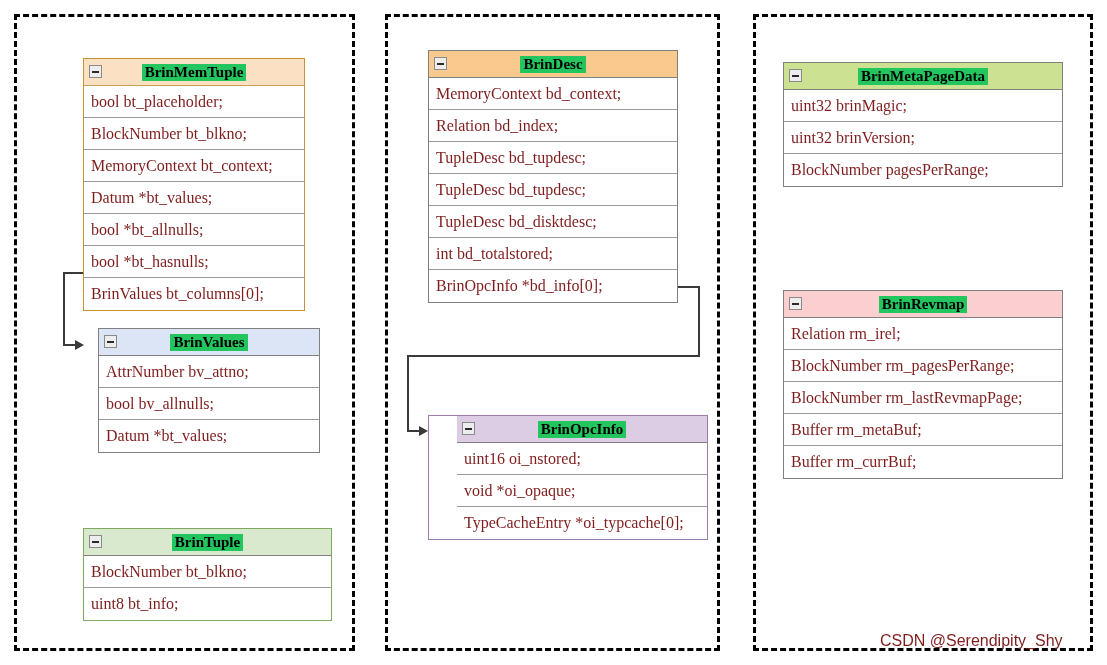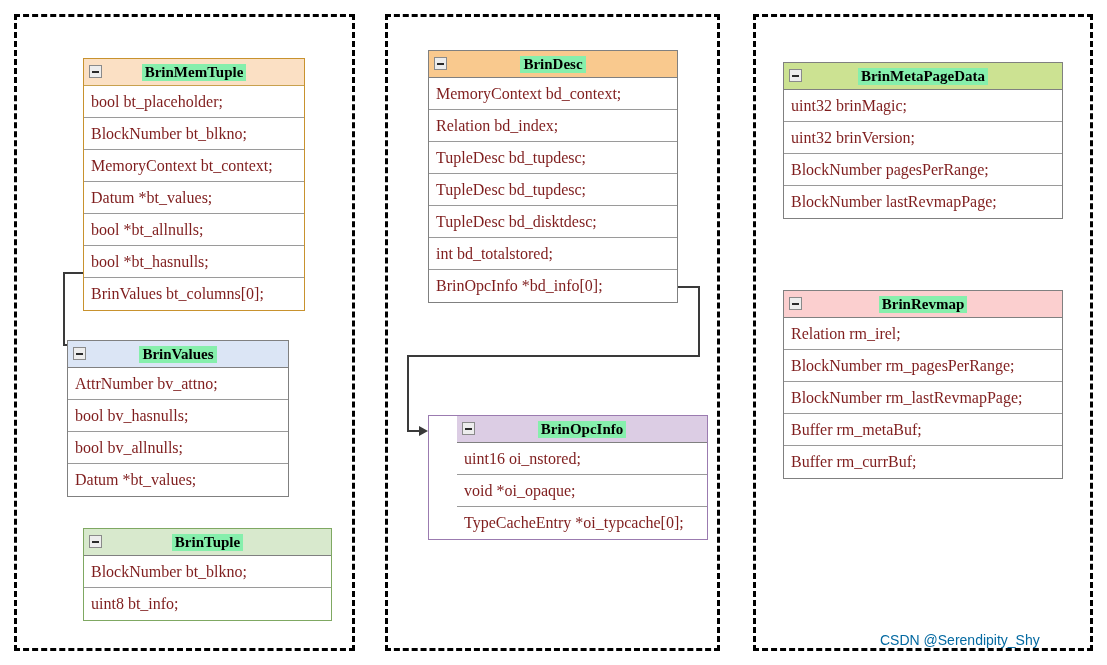--- a/index.html
+++ b/index.html
@@ -38,21 +38,21 @@
     line-height: 27px;
     text-align: center;
     font-weight: bold;
     font-size: 15px;
     color: #000000;
     box-sizing: border-box;
     border-bottom: 1px solid #808080;
   }
   .uml-title {
     display: inline-block;
-    background: #86efac;
+    background: #22c55e;
     padding: 0 3px;
     line-height: 17px;
   }
   .collapse-box {
     position: absolute;
     left: 5px;
     top: 6px;
     width: 13px;
     height: 13px;
     box-sizing: border-box;
@@ -108,22 +108,22 @@
     height: 0;
     border-top: 5px solid transparent;
     border-bottom: 5px solid transparent;
     border-left: 9px solid #3a3a3a;
   }
 
   
   .watermark {
     position: absolute;
     font-family: "Liberation Sans", sans-serif;
-    font-size: 14px;
-    color: #0369a1;
+    font-size: 16px;
+    color: #7f1d1d;
     white-space: nowrap;
   }
 </style>
 </head>
 <body>
 
 <div id="canvas">
 
   <div class="panel" style="left:14px; top:14px; width:341px; height:637px;"></div>
   <div class="panel" style="left:385px; top:14px; width:335px; height:637px;"></div>
@@ -148,27 +148,26 @@
     </div>
     <div class="uml-row">bool bt_placeholder;</div>
     <div class="uml-row">BlockNumber bt_blkno;</div>
     <div class="uml-row">MemoryContext bt_context;</div>
     <div class="uml-row">Datum *bt_values;</div>
     <div class="uml-row">bool *bt_allnulls;</div>
     <div class="uml-row">bool *bt_hasnulls;</div>
     <div class="uml-row">BrinValues bt_columns[0];</div>
   </div>
 
-  <div class="uml" style="left:67px; top:328px; width:222px;margin-top:12px;">
+  <div class="uml" style="left:98px; top:328px; width:222px;">
     <div class="uml-header hdr-blue">
       <span class="collapse-box"></span>
       <span class="uml-title">BrinValues</span>
     </div>
     <div class="uml-row">AttrNumber bv_attno;</div>
-    <div class="uml-row">bool bv_hasnulls;</div>
     <div class="uml-row">bool bv_allnulls;</div>
     <div class="uml-row">Datum *bt_values;</div>
   </div>
 
   <div class="uml box-sage" style="left:83px; top:528px; width:249px;">
     <div class="uml-header hdr-sage">
       <span class="collapse-box"></span>
       <span class="uml-title">BrinTuple</span>
     </div>
     <div class="uml-row">BlockNumber bt_blkno;</div>
@@ -200,21 +199,20 @@
   </div>
 
   <div class="uml" style="left:783px; top:62px; width:280px;">
     <div class="uml-header hdr-green">
       <span class="collapse-box"></span>
       <span class="uml-title">BrinMetaPageData</span>
     </div>
     <div class="uml-row">uint32 brinMagic;</div>
     <div class="uml-row">uint32 brinVersion;</div>
     <div class="uml-row">BlockNumber pagesPerRange;</div>
-    <div class="uml-row">BlockNumber lastRevmapPage;</div>
   </div>
 
   <div class="uml" style="left:783px; top:290px; width:280px;">
     <div class="uml-header hdr-pink">
       <span class="collapse-box"></span>
       <span class="uml-title">BrinRevmap</span>
     </div>
     <div class="uml-row">Relation rm_irel;</div>
     <div class="uml-row">BlockNumber rm_pagesPerRange;</div>
     <div class="uml-row">BlockNumber rm_lastRevmapPage;</div>

